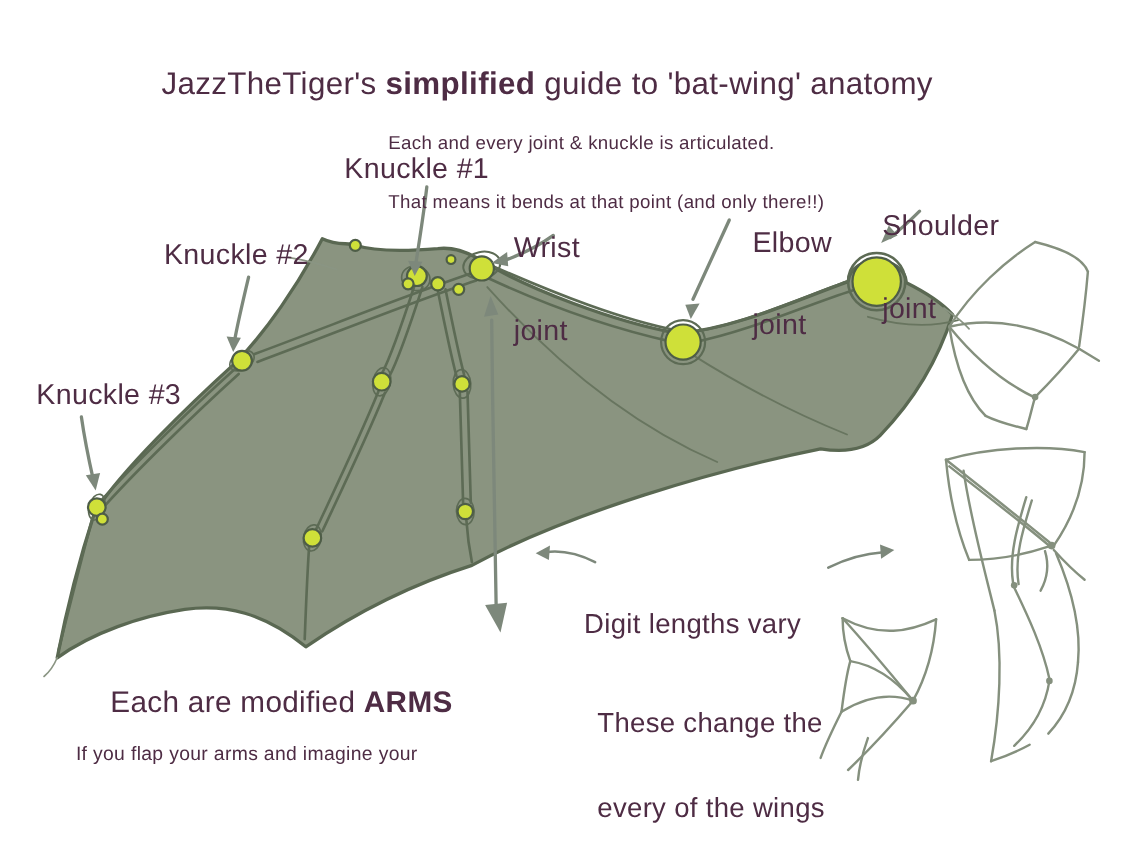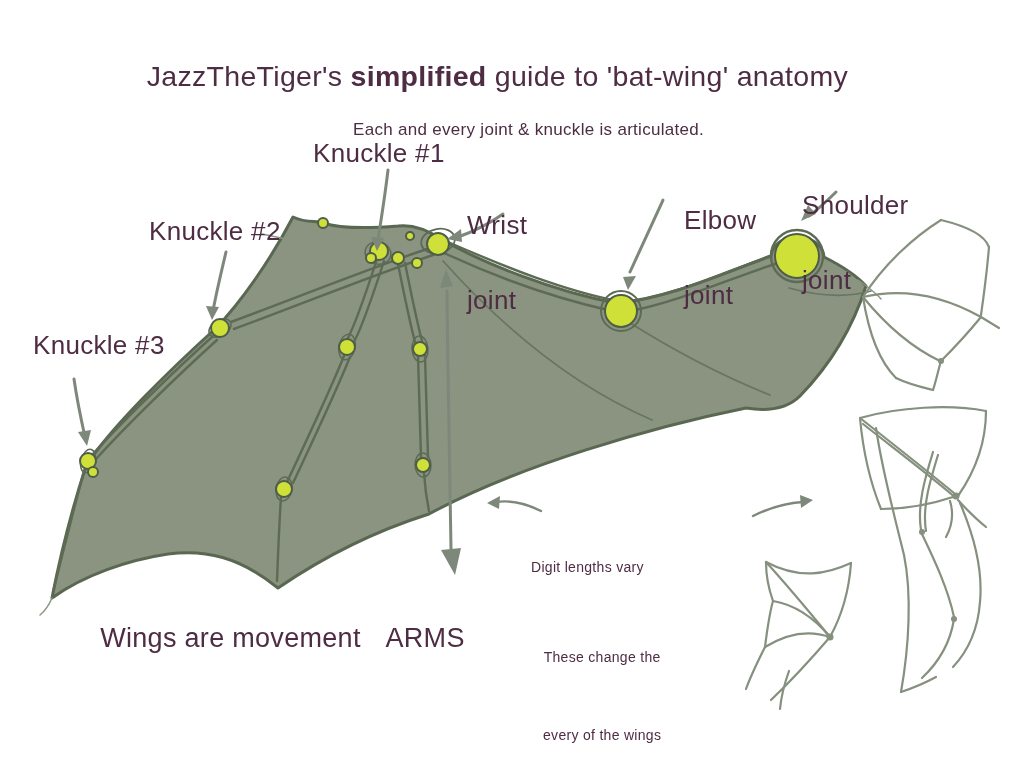--- a/index.html
+++ b/index.html
@@ -6,23 +6,23 @@
   .canvas{
     position:relative;width:1026px;height:779px;background:#ffffff;overflow:hidden;
     font-family:"Liberation Sans","DejaVu Sans",sans-serif;color:#4e2c44;
   }
   svg{position:absolute;left:0;top:0;}
   .txt{position:absolute;white-space:pre;letter-spacing:.3px;}
   .title{width:962px;text-align:center;font-size:28.5px;top:27px;left:0;}
   .title .em{font-weight:700;}
   .subtitle{left:353px;top:85px;font-size:17px;line-height:18px;}
   .joint-label{font-size:26px;line-height:25px;}
-  .note{font-size:14px;line-height:26px;text-align:center;}
+  .note{font-size:25px;line-height:26px;}
   .arms-heading{left:69px;top:592px;font-size:27px;}
-  .arms-heading .em{font-weight:400;margin-left:17px;}
+  .arms-heading .em{font-weight:700;}
   .arms-body{left:69px;top:637px;font-size:17.6px;line-height:19.6px;}
 </style>
 </head>
 <body>
 
 <div class="canvas">
 
   <svg width="1026" height="779" viewBox="0 0 1026 779">
 
     <g>
@@ -193,25 +193,26 @@
       </g>
     </g>
   </svg>
 
   <div class="txt title">
     <span>JazzTheTiger's </span><span class="em">simplified</span><span> guide to 'bat-wing' anatomy</span>
   </div>
 
   <div class="txt subtitle">
     <div>Each and every joint &amp; knuckle is articulated.</div>
+    <div>That means it bends at that point (and only there!!)</div>
   </div>
 
   <div class="txt joint-label" style="left:313px;top:141px;">Knuckle #1</div>
   <div class="txt joint-label" style="left:149px;top:219px;">Knuckle #2</div>
-  <div class="txt joint-label" style="left:33px;top:333px;">Knuckle #3</div>
+  <div class="txt joint-label" style="left:33px;top:346px;">Knuckle #3</div>
 
   <div class="txt joint-label" style="left:467px;top:163px;">
     <div>Wrist</div>
     <div>joint</div>
   </div>
 
   <div class="txt joint-label" style="left:644px;top:158px;margin-left:40px;">
     <div>Elbow</div>
     <div>joint</div>
   </div>
@@ -224,22 +225,23 @@
   <div class="txt note" style="left:531px;top:502px;">
     <div>Digit lengths vary</div>
   </div>
 
   <div class="txt note" style="left:543px;top:592px;">
     <div>These change the</div>
     <div>every of the wings</div>
   </div>
 
   <div class="txt arms-heading">
-    <span>Wings are movement </span><span class="em">ARMS</span>
+    <span>Each are modified </span><span class="em">ARMS</span>
   </div>
 
   <div class="txt arms-body">
+    <div>If you flap your arms and imagine your</div>
     
     
     
   </div>
 
 </div>
 
 </body></html>

